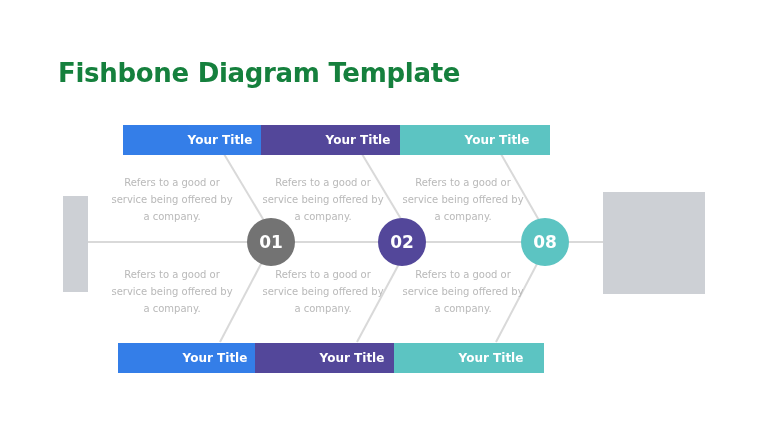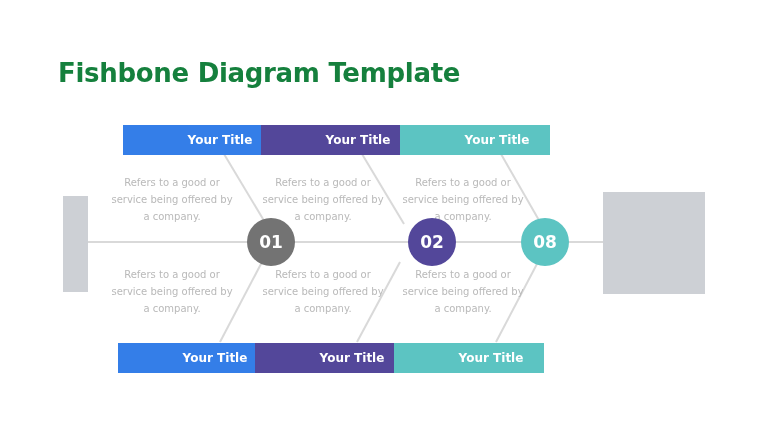--- a/index.html
+++ b/index.html
@@ -36,21 +36,21 @@
 
 <div class="box" style="left:123px; top:125px; background:#347ee8;">Your Title</div>
 <div class="box" style="left:261px; top:125px; background:#53479a;">Your Title</div>
 <div class="box" style="left:400px; top:125px; background:#5cc4c2;">Your Title</div>
 
 <div class="desc" style="left:107px; top:174px;">Refers to a good or service being offered by a company.</div>
 <div class="desc" style="left:258px; top:174px;">Refers to a good or service being offered by a company.</div>
 <div class="desc" style="left:398px; top:174px;">Refers to a good or service being offered by a company.</div>
 
 <div class="node" style="left:247px; top:218px; background:#737373;text-align:center;">01</div>
-<div class="node" style="left:408px; top:218px; background:#53479a;">02</div>
+<div class="node" style="left:378px; top:218px; background:#53479a;">02</div>
 <div class="node" style="left:521px; top:218px; background:#5cc4c2;">08</div>
 
 <div class="desc" style="left:107px; top:266px;">Refers to a good or service being offered by a company.</div>
 <div class="desc" style="left:258px; top:266px;">Refers to a good or service being offered by a company.</div>
 <div class="desc" style="left:398px; top:266px;">Refers to a good or service being offered by a company.</div>
 
 <div class="box" style="left:118px; top:343px; background:#347ee8;">Your Title</div>
 <div class="box" style="left:255px; top:343px; background:#53479a;">Your Title</div>
 <div class="box" style="left:394px; top:343px; background:#5cc4c2;">Your Title</div>
 

